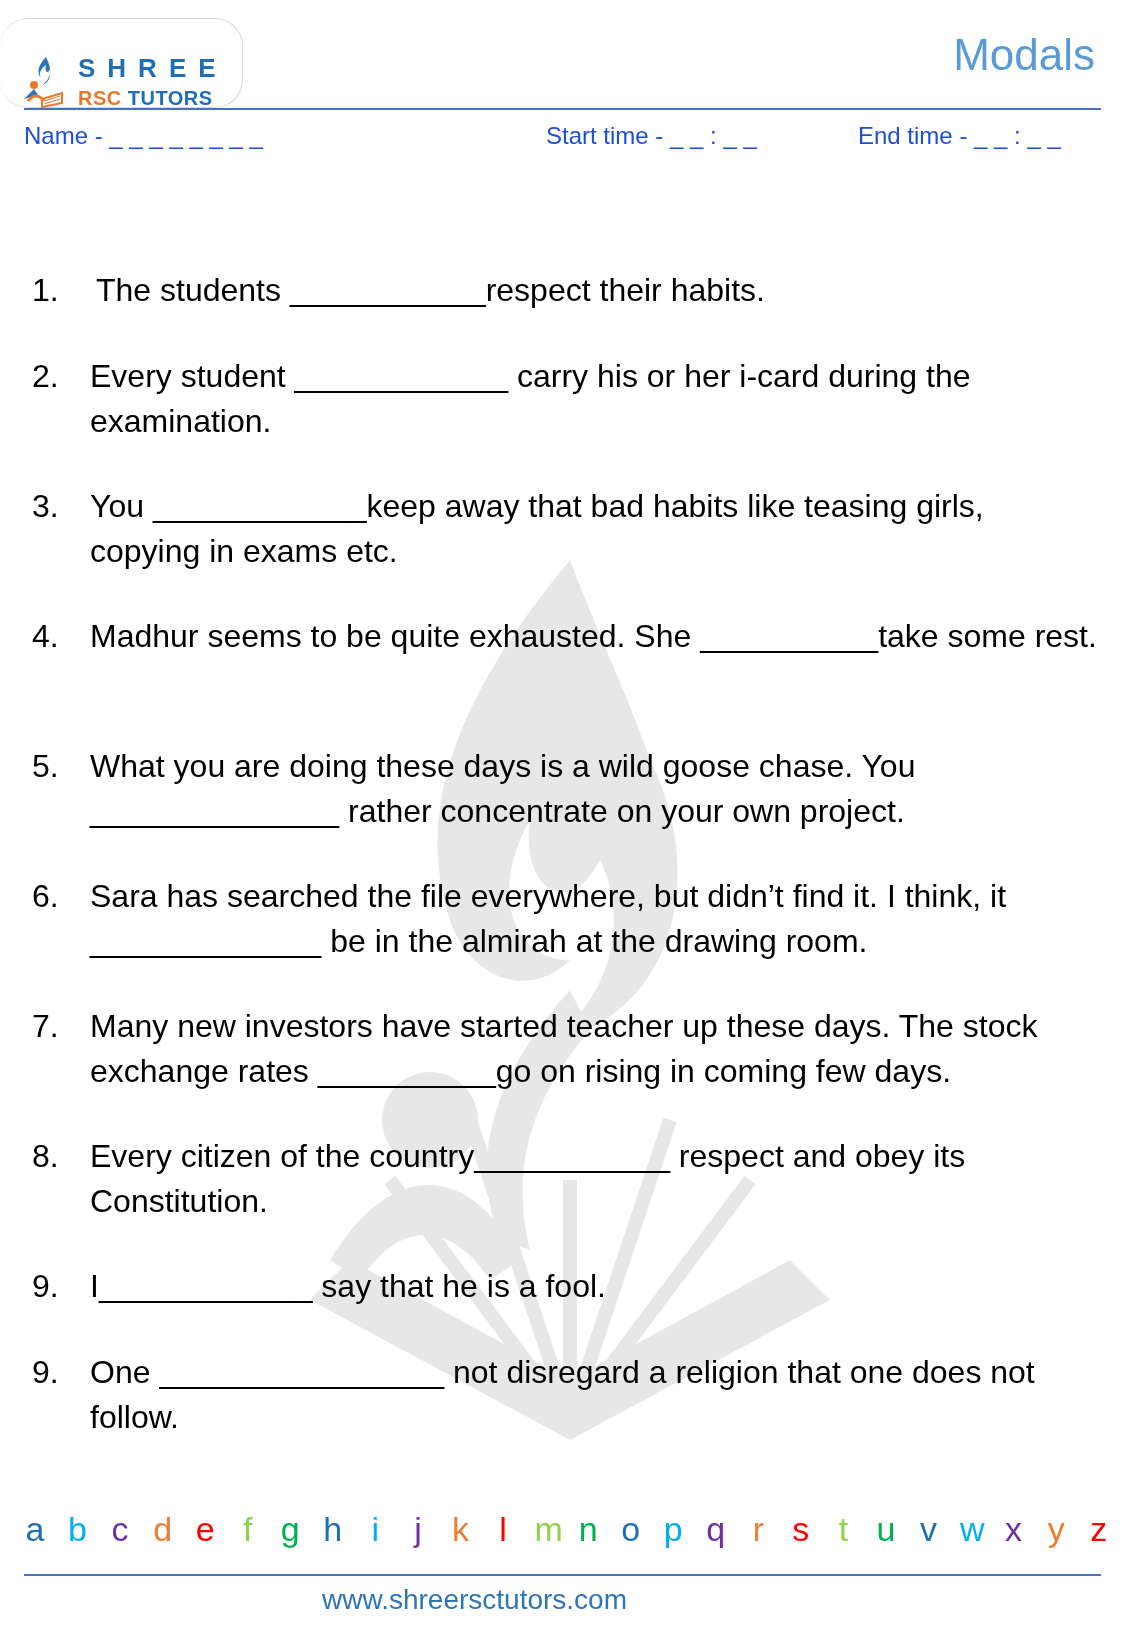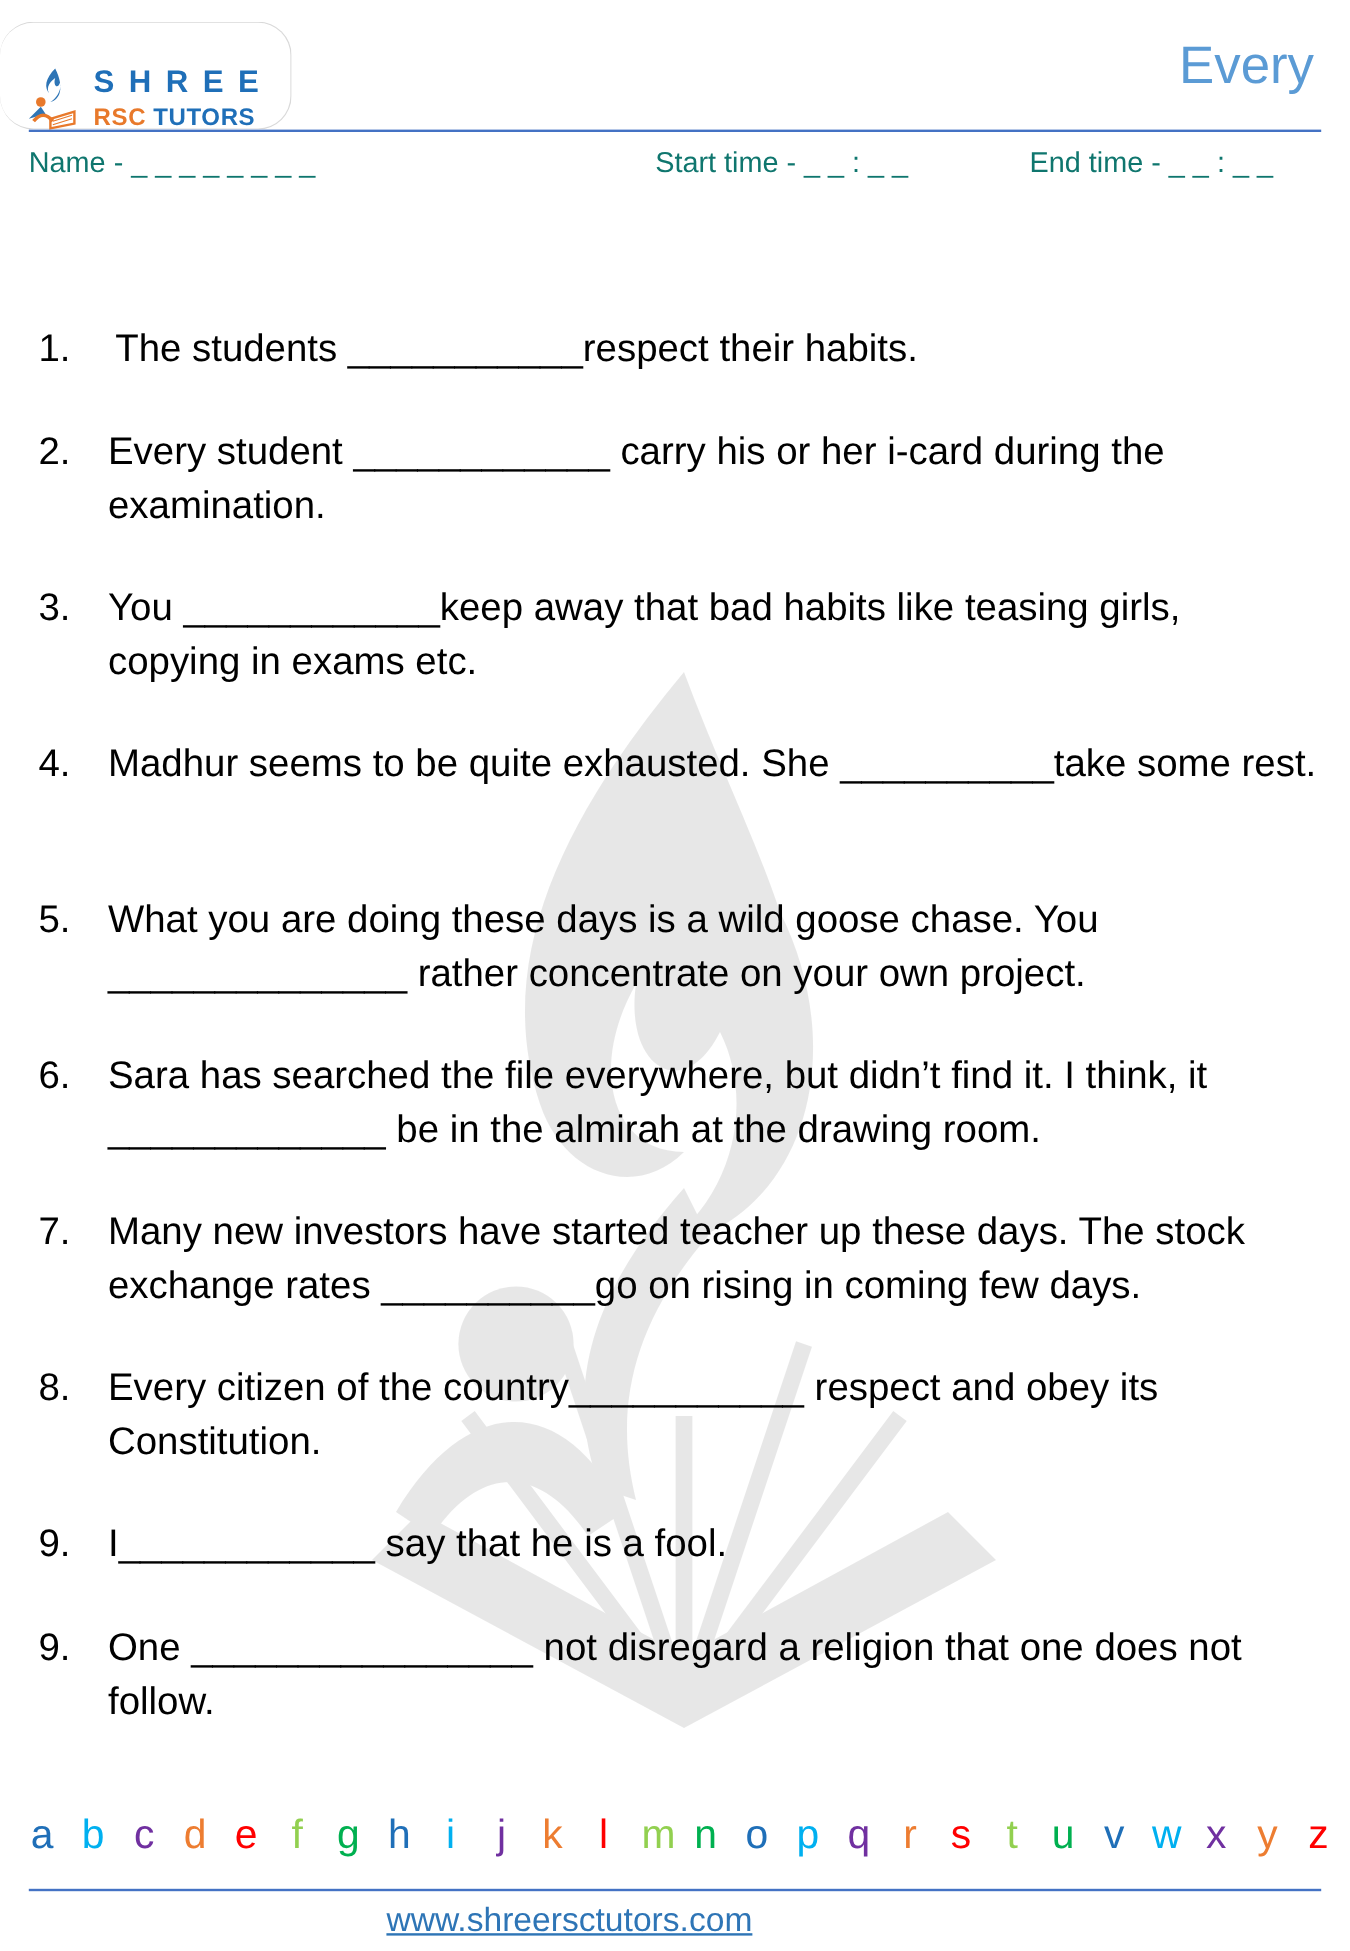--- a/index.html
+++ b/index.html
@@ -11,59 +11,59 @@
   .logo-mark { position: absolute; left: 20px; top: 36px; width: 46px; height: 56px; }
   .logo-shree { position: absolute; left: 78px; top: 34px; font-size: 26px; font-weight: bold; letter-spacing: 12px; color: #1f6fb8; }
   .logo-rsc { position: absolute; left: 78px; top: 68px; font-size: 20px; font-weight: bold; color: #1f6fb8; letter-spacing: 0.5px; }
   .logo-rsc .orange { color: #e8792b; }
   .title { position: absolute; right: 30px; top: 30px; font-size: 44px; color: #5b9bd5; }
   .rule { position: absolute; left: 24px; right: 24px; height: 2px; background: #4472c4; }
   .rule.top { top: 108px; }
   .rule.bottom { top: 1574px; height: 1.5px; }
 
   
-  .meta { position: absolute; top: 122px; font-size: 24px; color: #0f766e; white-space: pre; }
+  .meta { position: absolute; top: 122px; font-size: 24px; color: #1d4ed8; white-space: pre; }
   .meta.name { left: 24px; }
   .meta.start { left: 546px; }
   .meta.end { left: 858px; }
 
   
   .instruction { position: absolute; left: 24px; top: 156px; width: 1060px; font-size: 37px; line-height: 50px; color: #ff0000; }
   .q { position: absolute; left: 32px; width: 1070px; font-size: 32px; line-height: 45px; color: #000000; }
   .q .num { position: absolute; left: 0; top: 0; }
   .q .txt { display: block; padding-left: 58px; }
 
   
   .watermark { position: absolute; left: 270px; top: 560px; width: 600px; height: 880px; opacity: 0.16; pointer-events: none; }
 
   
   .alphabet { position: absolute; left: 24px; top: 1510px; width: 1086px; display: flex; justify-content: space-between; font-size: 34px; }
   .alphabet span { display: inline-block; width: 22px; text-align: center; }
 
-  .footer-link { position: absolute; left: 0; width: 949px; top: 1584px; text-align: center; font-size: 28px; color: #2e75b6; text-decoration: underline; }
+  .footer-link { position: absolute; left: 0; width: 949px; top: 1584px; text-align: center; font-size: 28px; color: #2e75b6; }
 </style>
 </head>
 <body>
 
 <div class="page">
 
   <div class="logo-box">
     <svg class="logo-mark" viewBox="0 0 46 56">
       <path d="M26 2 C18 10 16 18 22 24 C18 20 20 14 26 10 C24 16 28 20 30 14 C32 20 26 28 22 30 C30 28 34 18 26 2 Z" fill="#2e75b6"></path>
       <circle cx="14" cy="30" r="4" fill="#e8792b"></circle>
       <path d="M4 44 L14 34 L18 40 Z" fill="#2e75b6"></path>
       <path d="M8 46 Q16 36 24 46" stroke="#e8792b" stroke-width="3" fill="none"></path>
       <path d="M22 44 L42 38 L42 48 L22 52 Z" fill="none" stroke="#e8792b" stroke-width="2"></path>
       <path d="M24 46 L40 41 M24 49 L40 44" stroke="#e8792b" stroke-width="1"></path>
     </svg>
     <div class="logo-shree">SHREE</div>
     <div class="logo-rsc"><span class="orange">RSC</span><span> TUTORS</span></div>
   </div>
 
-  <div class="title">Every</div>
+  <div class="title">Modals</div>
   <div class="rule top"></div>
 
   <div class="meta name">Name - _ _ _ _ _ _ _ _</div>
   <div class="meta start">Start time - _ _ : _ _</div>
   <div class="meta end">End time - _ _ : _ _</div>
 
 
   <svg class="watermark" viewBox="0 0 600 880">
     <path d="M300 0 C200 120 140 240 180 360 C200 420 260 440 300 400 C240 400 220 330 260 260 C250 330 300 360 330 300 C360 360 340 440 280 480 C400 460 440 320 380 200 C360 140 330 80 300 0 Z" fill="#707070"></path>
     <path d="M300 430 C220 520 200 600 230 680 L260 690 C240 610 260 540 320 470 Z" fill="#707070"></path>

